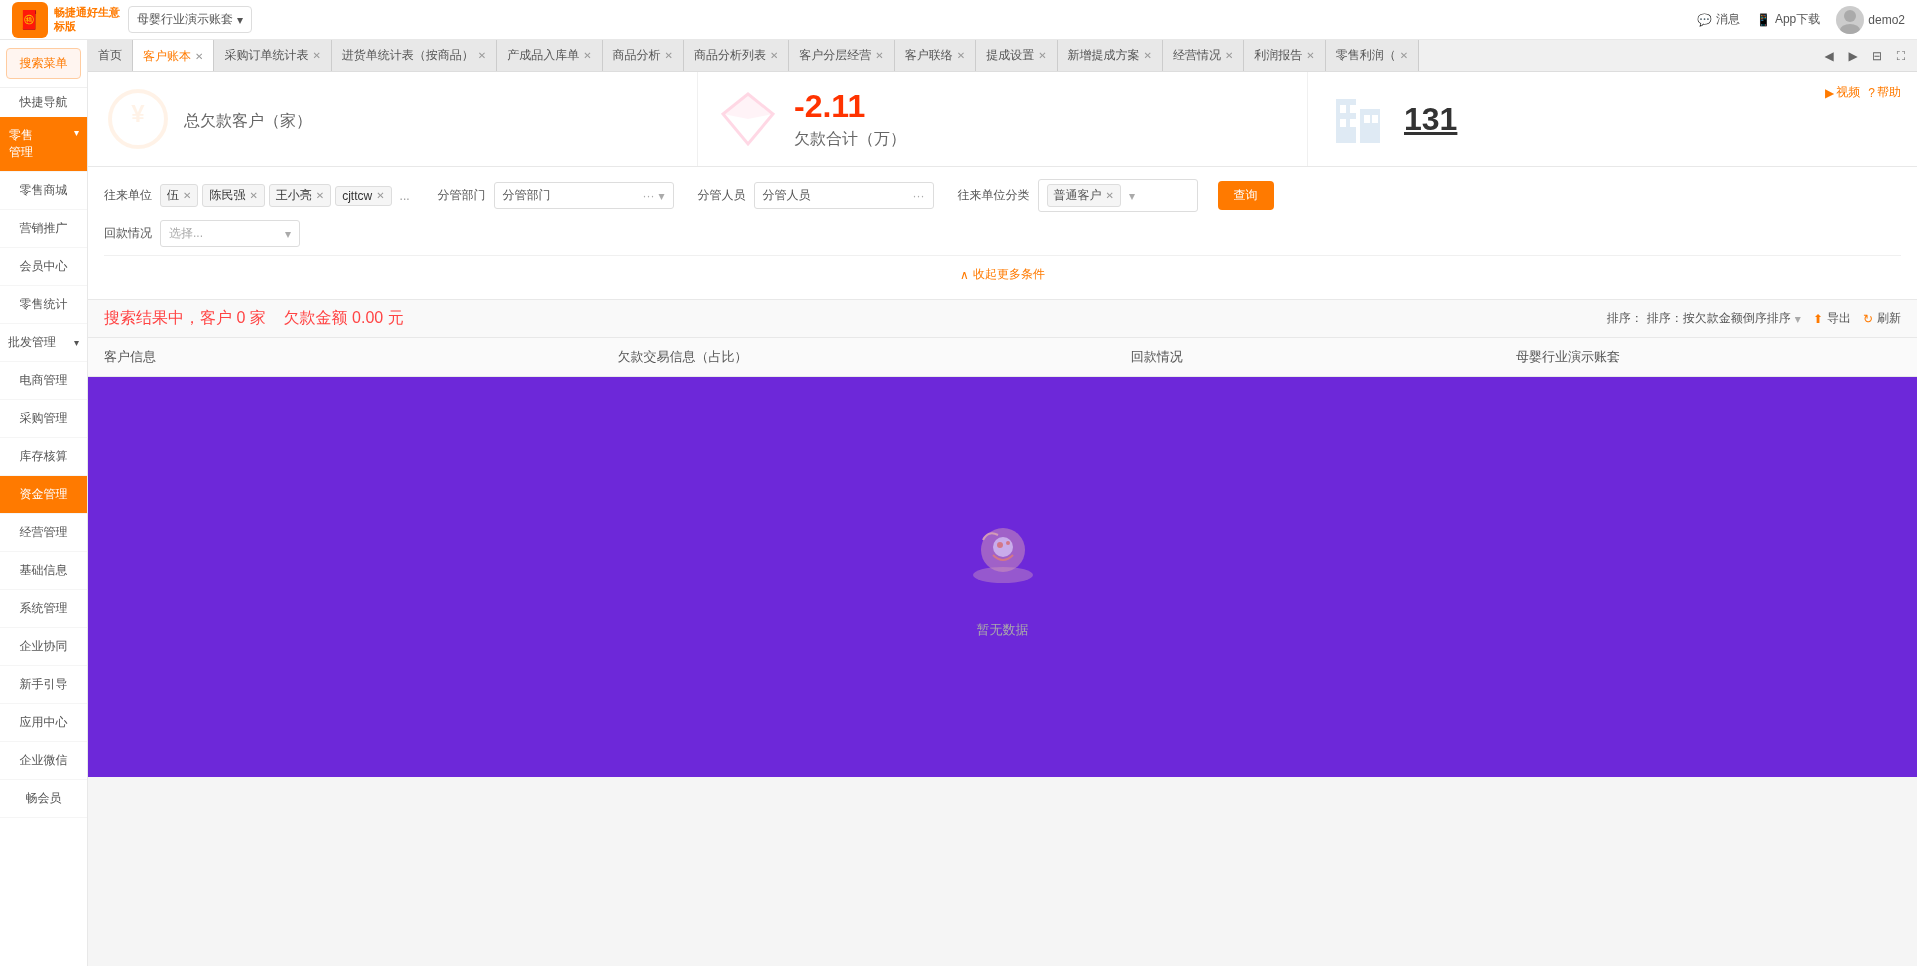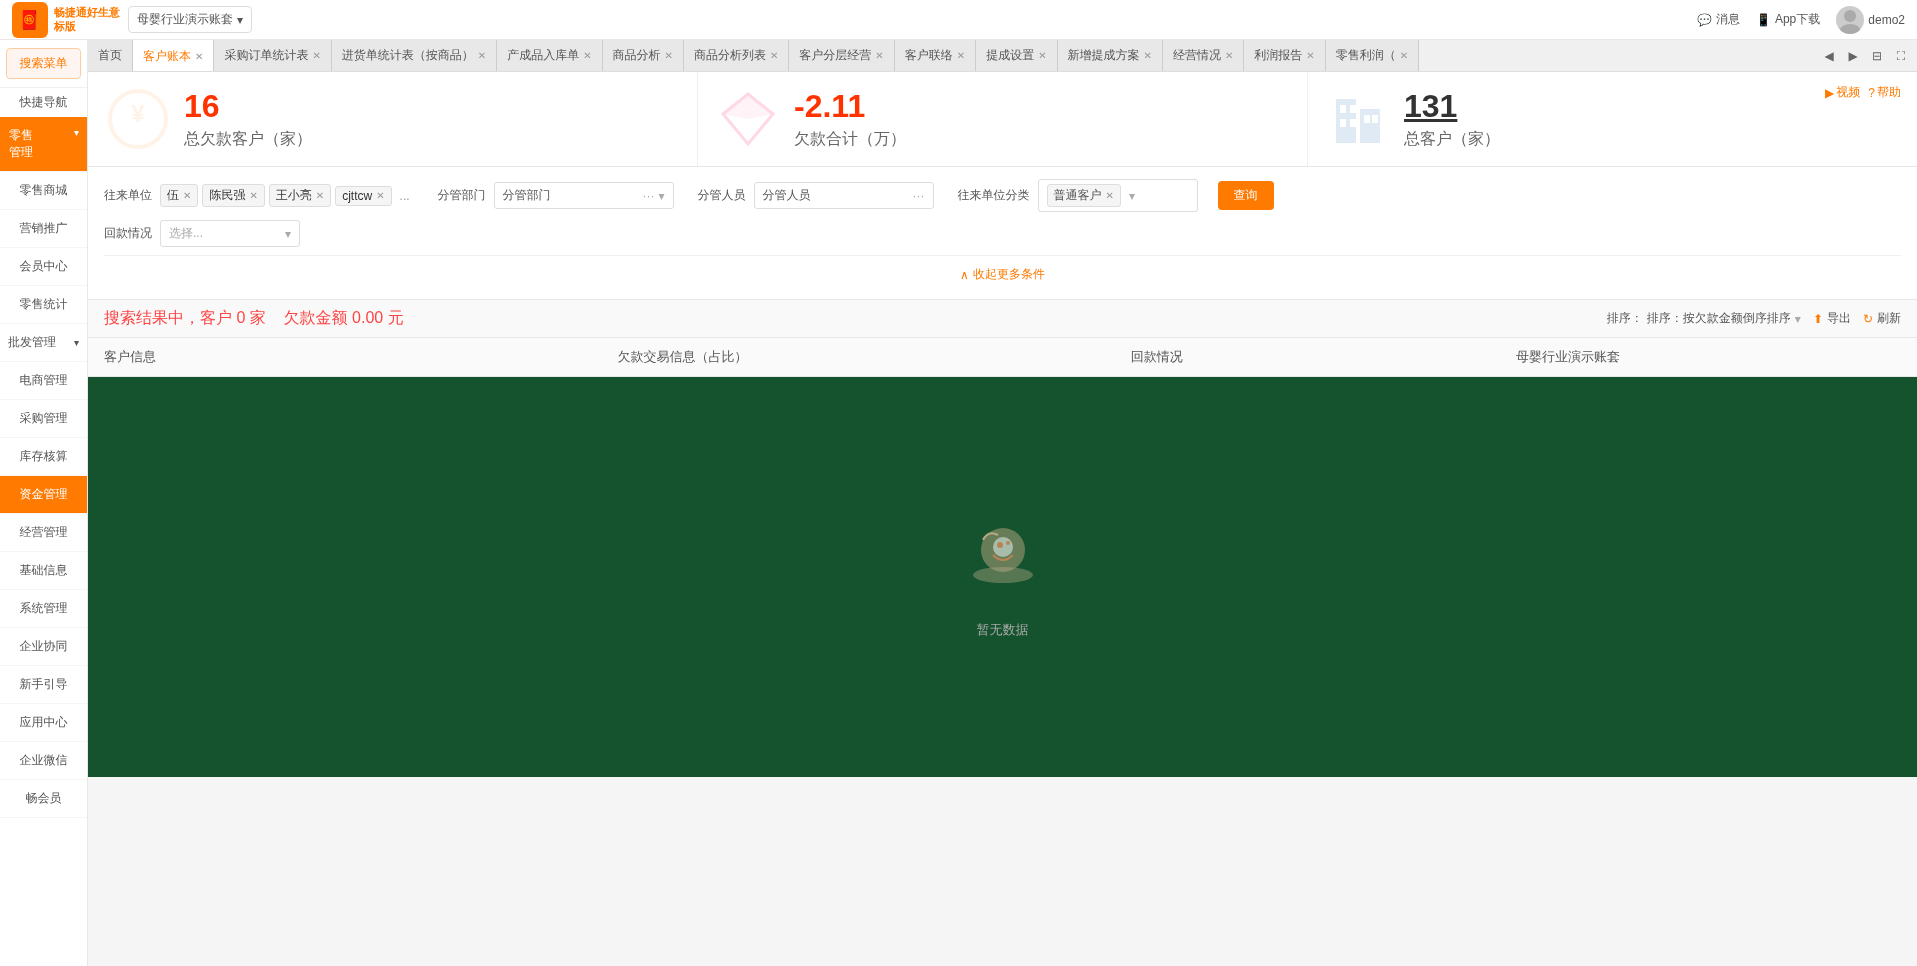--- a/index.html
+++ b/index.html
@@ -72,21 +72,21 @@
     
     .result-bar { display: flex; align-items: center; justify-content: space-between; padding: 8px 16px; background: #f9f9f9; border-bottom: 1px solid #e8e8e8; }
     .result-info { font-size: 16px; color: #555; }
     .result-info span { color: #ff4444; }
     .result-actions { display: flex; align-items: center; gap: 12px; }
     .result-action-btn { display: flex; align-items: center; gap: 4px; font-size: 12px; color: #555; cursor: pointer; }
     .result-action-btn .icon { color: #ff7a00; }
     .sort-select { display: flex; align-items: center; gap: 4px; font-size: 12px; color: #555; cursor: pointer; }
 
     
-    .table-container { background: #14532d; }
+    .table-container { background: #6d28d9; }
     .table-header { display: grid; grid-template-columns: 2fr 2fr 1.5fr 1.5fr; padding: 10px 16px; background: #fafafa; border-bottom: 1px solid #e8e8e8; }
     .table-header-cell { font-size: 13px; color: #555; font-weight: normal; }
     .table-body { min-height: 400px; display: flex; flex-direction: column; align-items: center; justify-content: center; }
     .empty-state { display: flex; flex-direction: column; align-items: center; gap: 12px; padding: 60px 0; }
     .empty-icon { font-size: 60px; color: #ffccaa; opacity: 0.7; }
     .empty-text { font-size: 13px; color: #aaa; }
   </style>
 </head>
 <body>
 
@@ -230,21 +230,20 @@
       <div class="stats-row">
 
         <div class="stat-card">
           <div class="stat-icon orange">
             <svg width="60" height="60" viewBox="0 0 60 60" opacity="0.4">
               <circle cx="30" cy="30" r="28" fill="none" stroke="#ff9a3c" stroke-width="4"></circle>
               <text x="50%" y="55%" text-anchor="middle" font-size="24" fill="#ff9a3c" font-weight="bold">¥</text>
             </svg>
           </div>
           <div class="stat-info">
-            <div class="stat-value red">16</div>
             <div class="stat-label">总欠款客户（家）</div>
           </div>
         </div>
 
         <div class="stat-card">
           <div class="stat-icon" style="color:#ff6699;opacity:0.25;">
             <svg width="60" height="60" viewBox="0 0 60 60">
               <polygon points="30,5 55,25 30,55 5,25" fill="none" stroke="#ff6699" stroke-width="3"></polygon>
               <polygon points="30,5 55,25 30,30 5,25" fill="#ff6699" opacity="0.3"></polygon>
             </svg>
@@ -263,21 +262,20 @@
               <rect x="12" y="16" width="6" height="8" fill="white"></rect>
               <rect x="22" y="16" width="6" height="8" fill="white"></rect>
               <rect x="12" y="30" width="6" height="8" fill="white"></rect>
               <rect x="22" y="30" width="6" height="8" fill="white"></rect>
               <rect x="36" y="26" width="6" height="8" fill="white"></rect>
               <rect x="44" y="26" width="6" height="8" fill="white"></rect>
             </svg>
           </div>
           <div class="stat-info">
             <div class="stat-value" style="font-size:32px;font-weight:bold;color:#333;text-decoration:underline;cursor:pointer;">131</div>
-            <div class="stat-label">总客户（家）</div>
           </div>
           <div class="stat-top-right">
             <div class="stat-link">
               <span>▶</span>
               <span>视频</span>
             </div>
             <div class="stat-link">
               <span>?</span>
               <span>帮助</span>
             </div>

